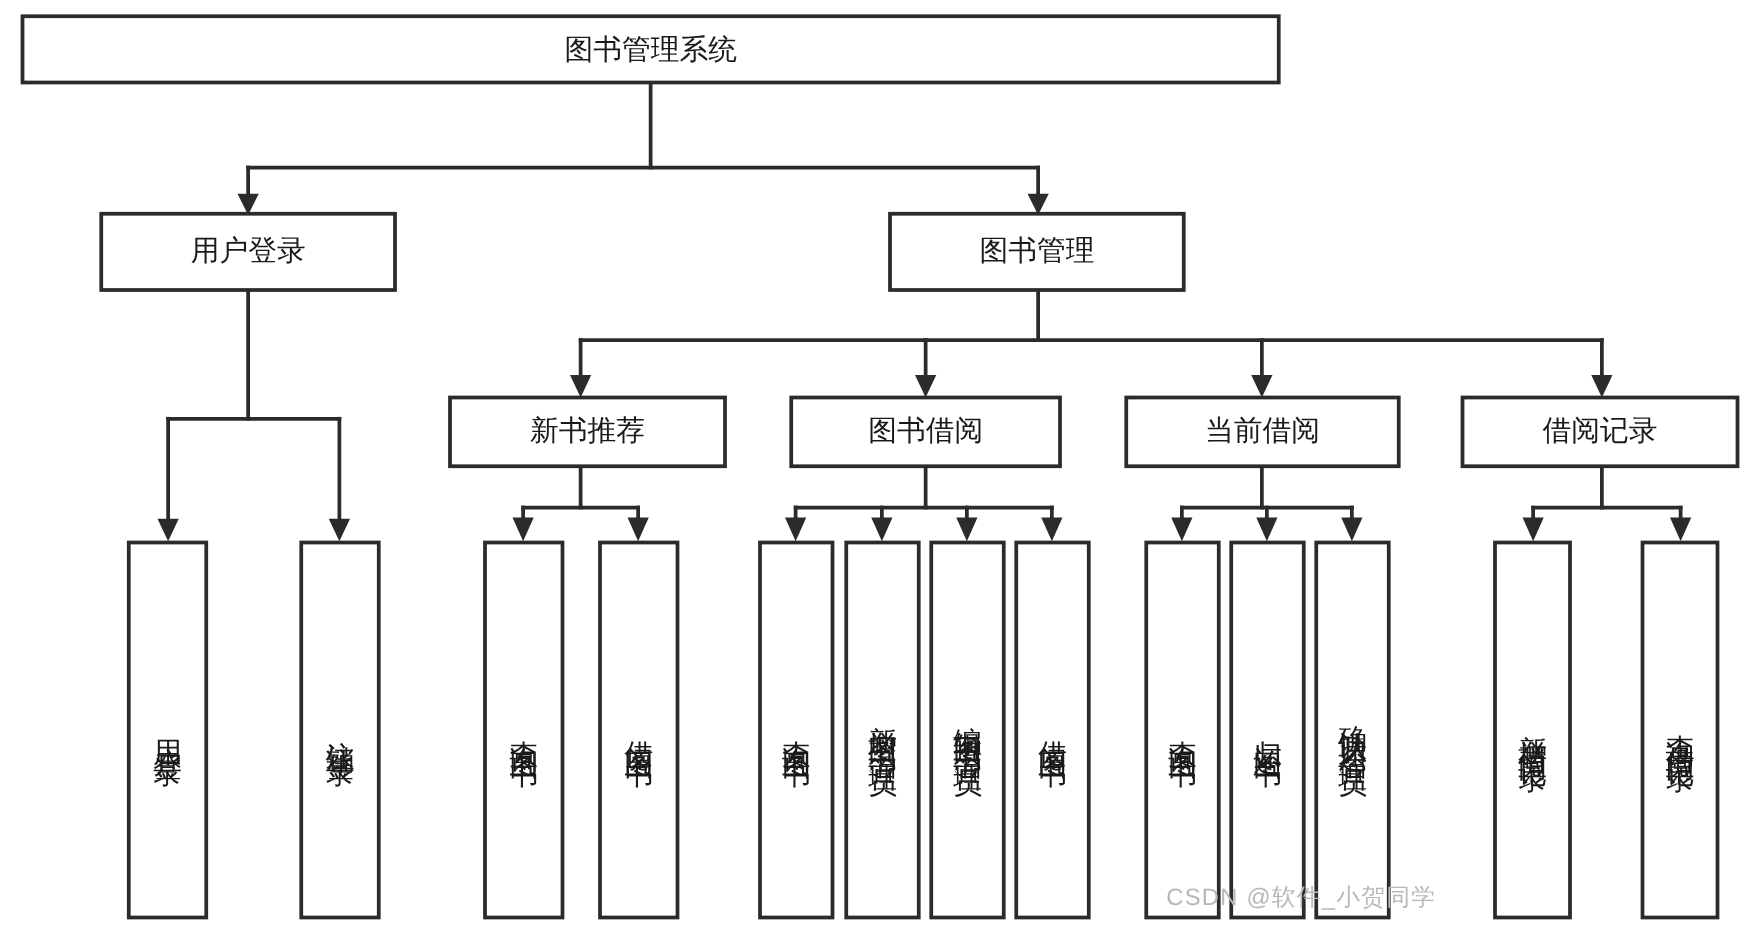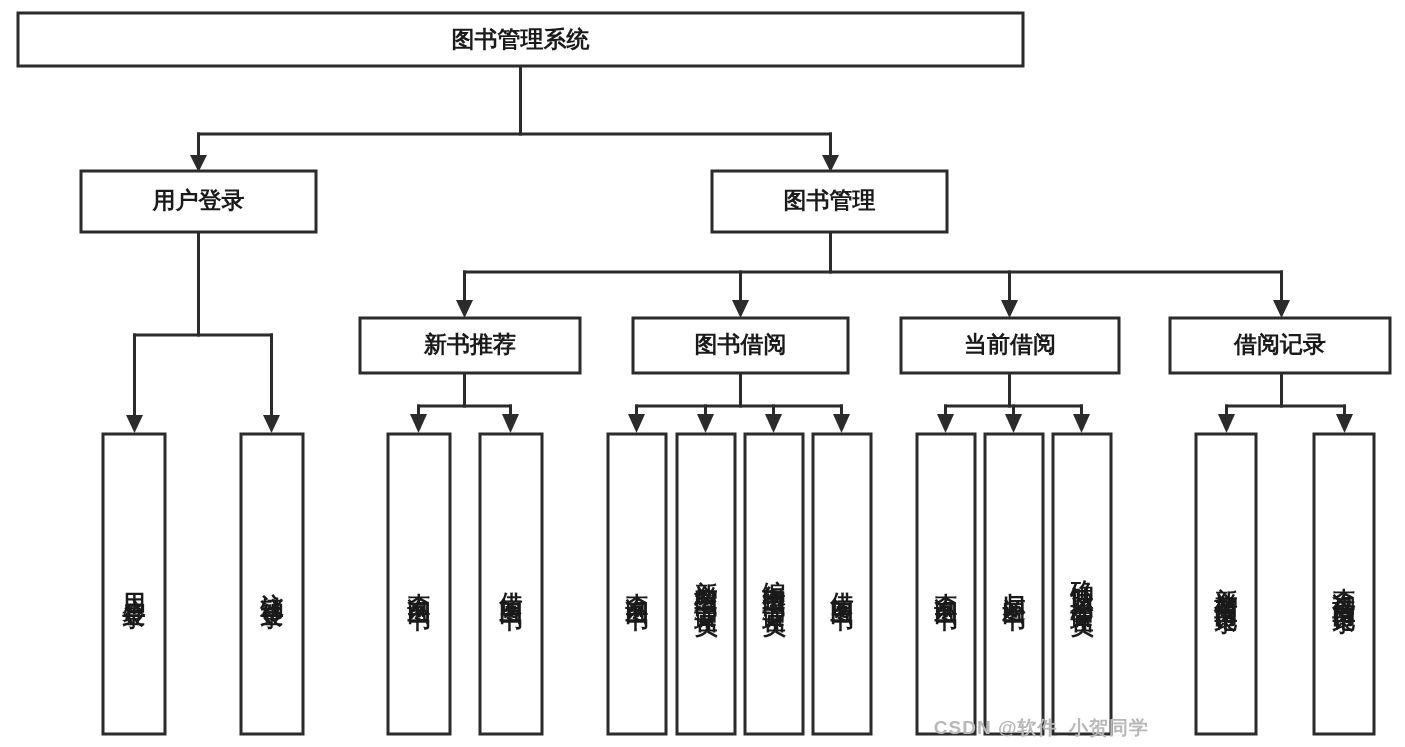--- a/index.html
+++ b/index.html
@@ -12,21 +12,20 @@
     width: 1405px;
     height: 747px;
     font-family: "Liberation Sans", "DejaVu Sans", sans-serif;
     overflow: hidden;
     position: relative;
   }
   #diagram-root {
     position: relative;
     width: 1161px;
     height: 747px;
-    font-weight: bold;
   }
   svg#tree-svg {
     position: absolute;
     left: 0;
     top: 0;
     width: 1405px;
     height: 747px;
     display: block;
   }
   .node-box {
@@ -63,21 +62,21 @@
     white-space: nowrap;
     text-align: center;
     display: flex;
     align-items: center;
     justify-content: center;
     pointer-events: none;
   }
   .watermark {
     position: absolute;
     right: 12px;
-    bottom: 6px;
+    bottom: 16px;
     font-family: "Liberation Sans", "DejaVu Sans", sans-serif;
     font-size: 19px;
     color: #b8b8b8;
     white-space: nowrap;
     letter-spacing: 1px;
     margin-top: 48px;
   }
 </style>
 </head>
 <body>

